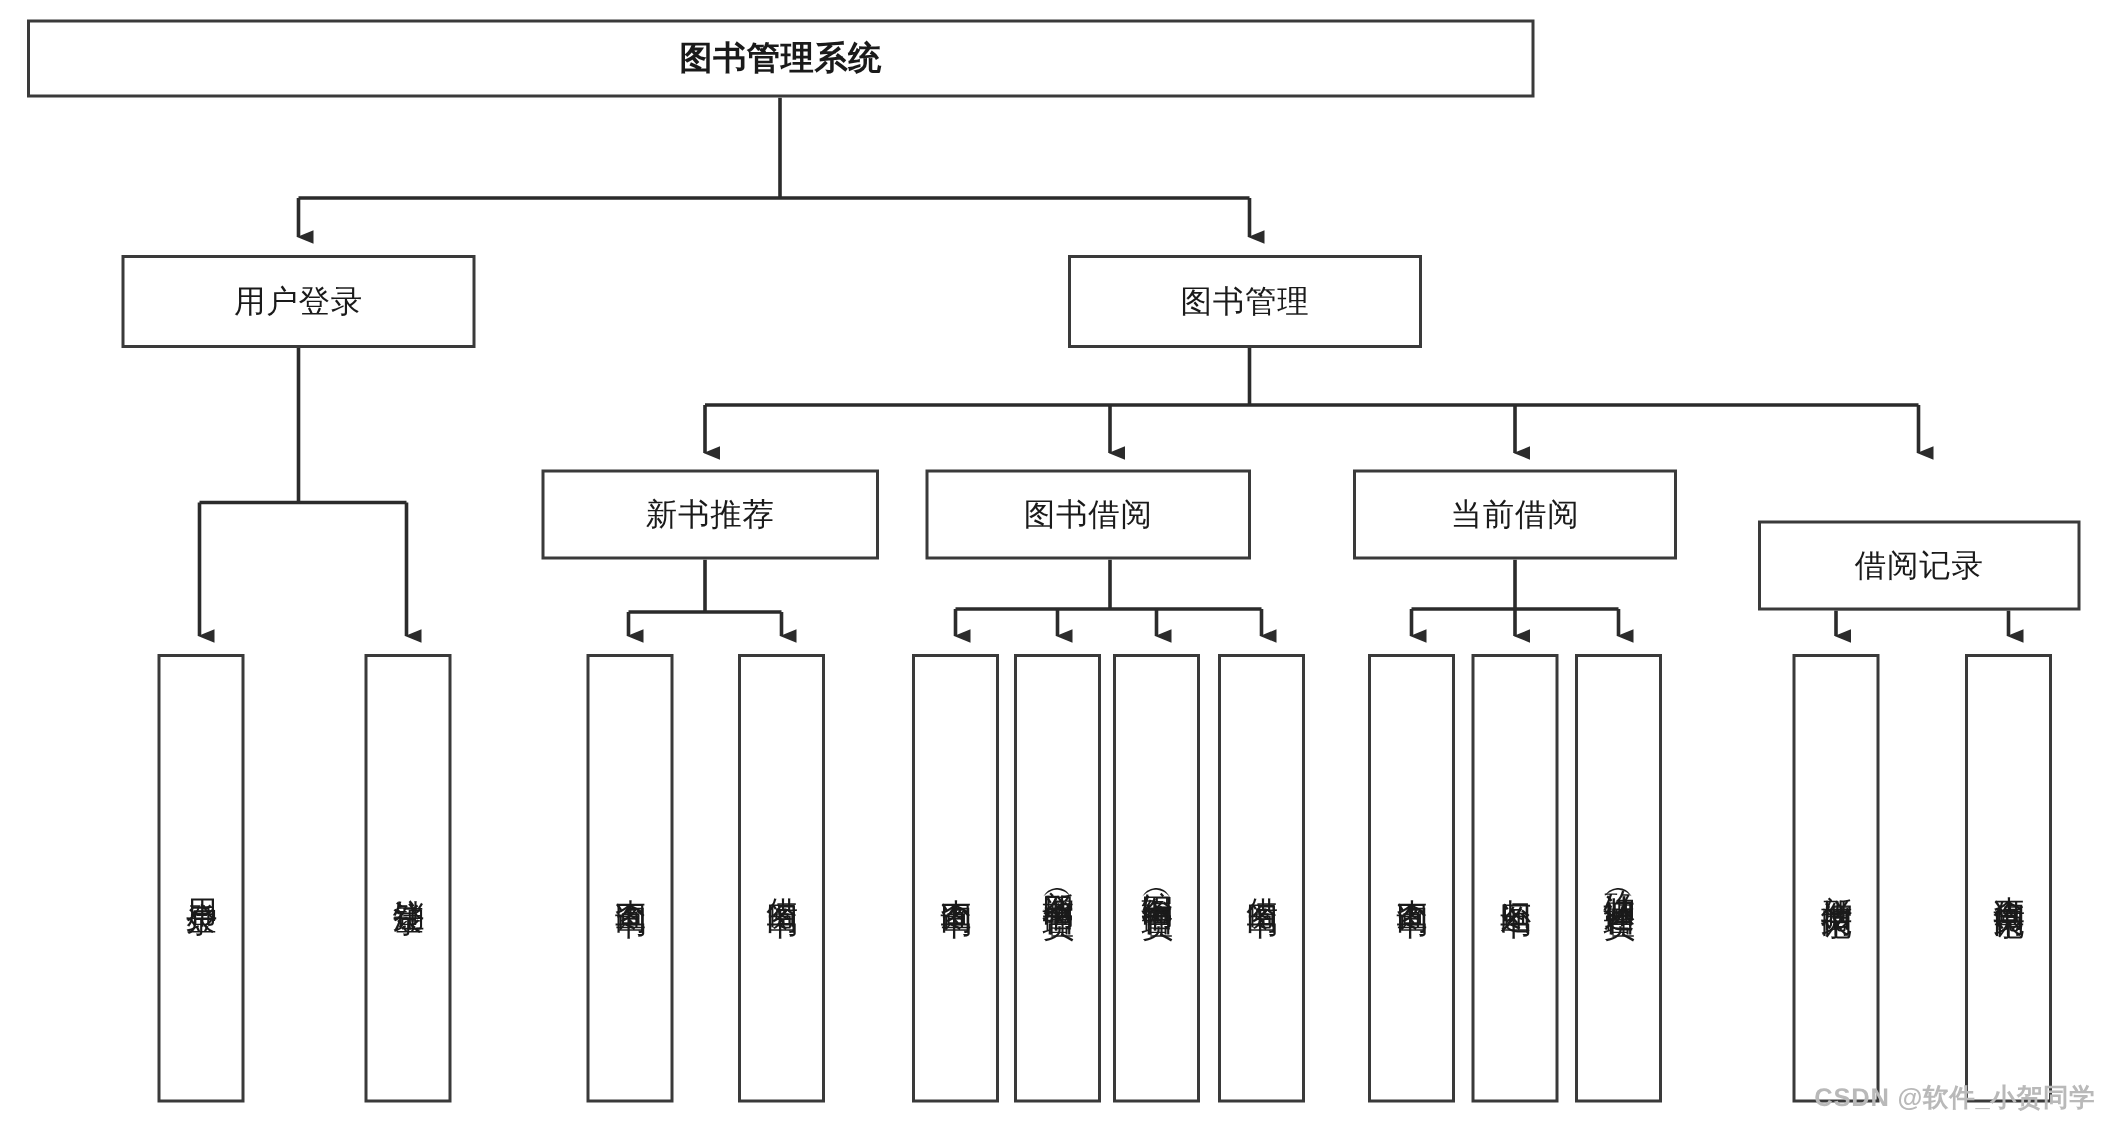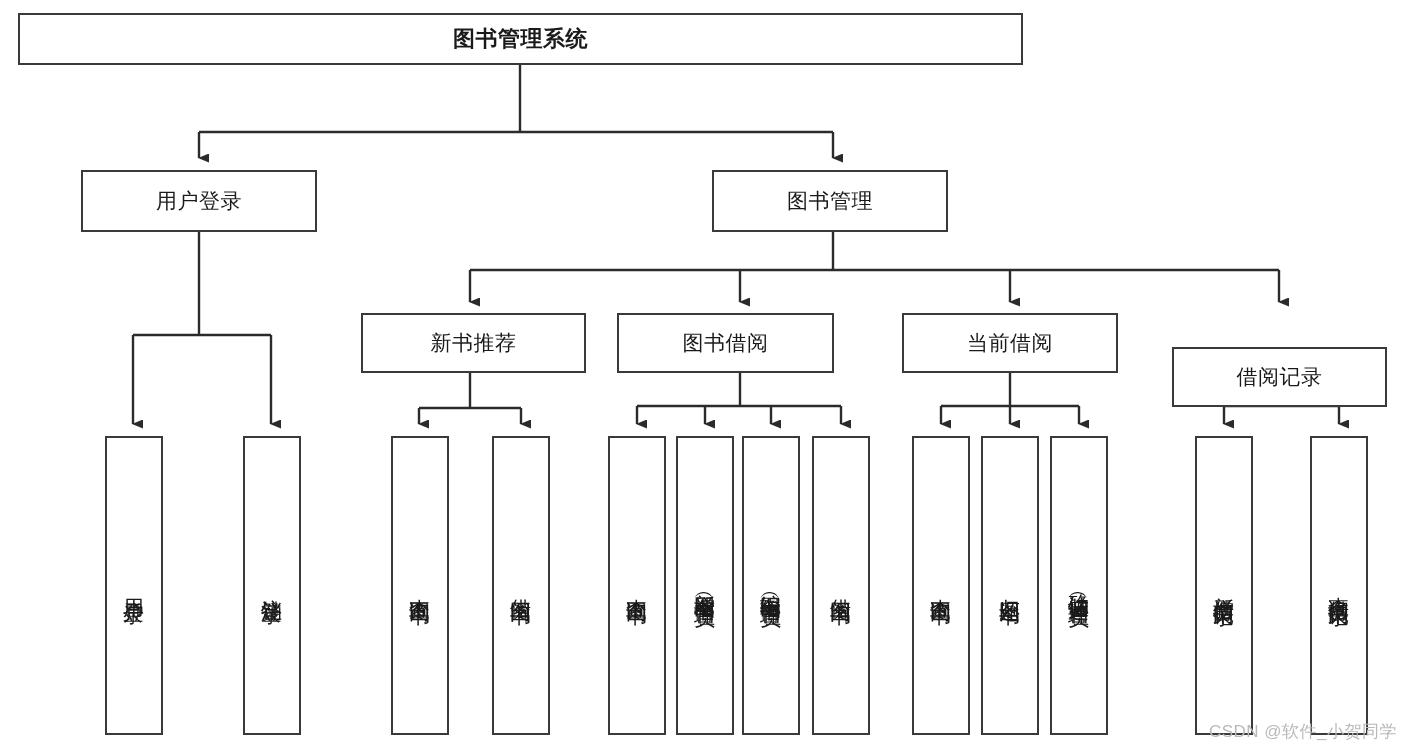--- a/index.html
+++ b/index.html
@@ -64,20 +64,21 @@
   }
   #watermark {
     position: absolute;
     right: 8px;
     bottom: 4px;
     font-size: 17px;
     color: #b9b9b9;
     z-index: 5;
     letter-spacing: 0.5px;
     white-space: nowrap;
+    font-weight: bold;
   }
 </style>
 </head>
 <body>
 
 <div id="canvas">
 
   <svg id="lines" viewBox="0 0 1405 747" xmlns="http://www.w3.org/2000/svg">
     <defs>
       <marker id="arr" markerWidth="9" markerHeight="11" refX="4.5" refY="10" orient="auto" markerUnits="userSpaceOnUse">

